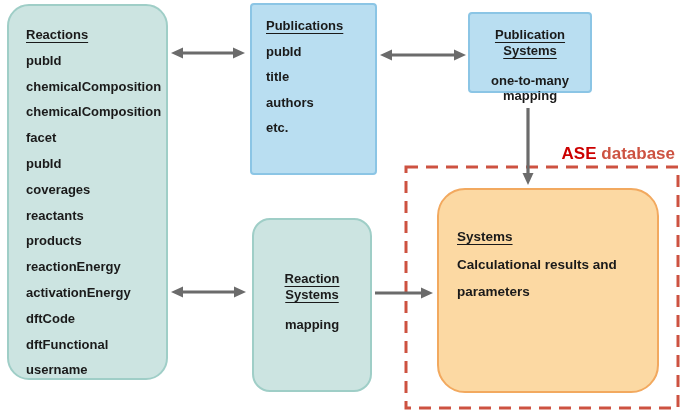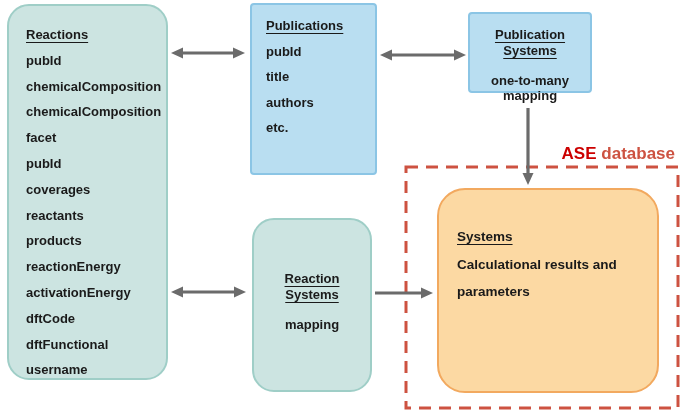--- a/index.html
+++ b/index.html
@@ -31,21 +31,21 @@
     font-size: 13px; line-height: 25.5px;
   }
   .pubsys-box {
     left: 468px; top: 12px; width: 124px; height: 81px;
     padding-top: 13px; text-align: center;
     font-size: 13px; line-height: 15.5px;
   }
   .reactsys-box {
     left: 252px; top: 218px; width: 120px; height: 174px;
     padding-top: 51px; text-align: center;
-    font-size: 13px; line-height: 15.5px;
+    font-size: 13px; line-height: 15.5px; border-radius: 18px;
   }
   .systems-box {
     left: 437px; top: 188px; width: 222px; height: 205px;
     padding: 33px 0 0 18px;
     font-size: 13.5px; line-height: 27.5px;
   }
   .mapping-block { margin-top: 15px; line-height: 15px; }
 
   .ase-label {
     position: absolute; left: 545px; top: 144px; width: 130px;

